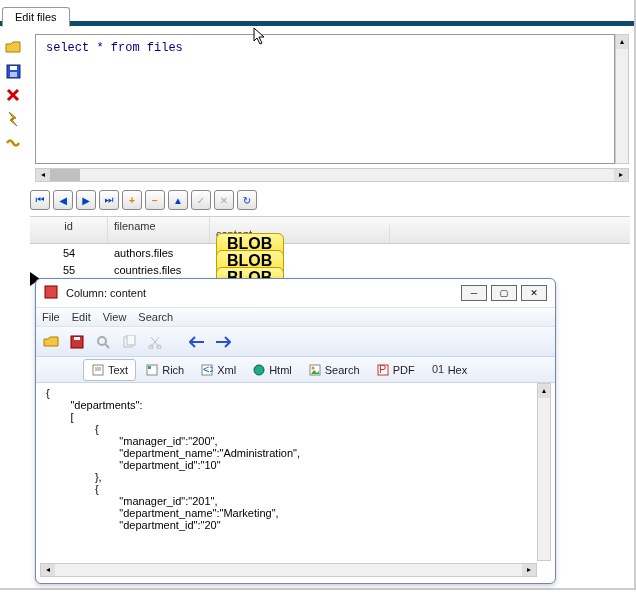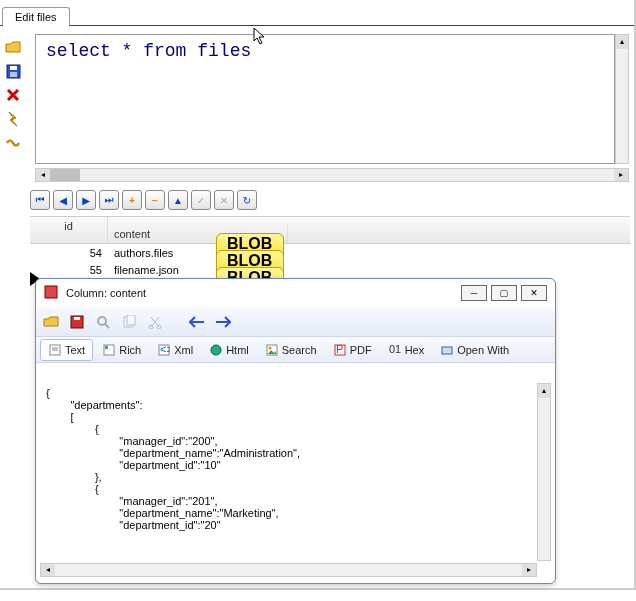--- a/index.html
+++ b/index.html
@@ -1,29 +1,29 @@
 <!DOCTYPE html>
 <html><head>
 <meta charset="utf-8">
 <style>
 * { box-sizing: border-box; margin: 0; padding: 0; font-family: Tahoma, sans-serif; font-size: 11px; }
 body { background: #fff; width: 636px; height: 601px; position: relative; overflow: hidden; }
 
 .vline { position: absolute; top: 0; left: 634px; width: 2px; height: 590px; background: #ccc; }
 .hline { position: absolute; top: 588px; left: 0; width: 636px; height: 2px; background: #ccc; }
 
-.tab-strip { position: absolute; top: 6px; left: 0; height: 20px; border-bottom: 1px solid #0c4a6e; width: 634px; }
+.tab-strip { position: absolute; top: 6px; left: 0; height: 20px; border-bottom: 5px solid #0c4a6e; width: 634px; }
 .tab { display: inline-block; padding: 3px 12px; border: 1px solid #999; border-bottom: 1px solid #fff; background: #fff; margin-left: 2px; border-top-left-radius: 3px; border-top-right-radius: 3px; position: relative; top: 1px; }
 
 .cursor { position: absolute; top: 27px; left: 253px; font-size: 16px; color: #000; pointer-events: none; z-index: 50; }
 
 .side-toolbar { position: absolute; top: 38px; left: 4px; width: 24px; display: flex; flex-direction: column; gap: 6px; }
 .side-toolbar .ticon { width: 18px; height: 18px; display: flex; align-items: center; justify-content: center; }
 
-.sql-editor { position: absolute; top: 34px; left: 35px; width: 580px; height: 130px; border: 1px solid #999; background: #fff; color: #000080; font-family: "Courier New", monospace; font-size: 18px; padding: 6px 10px; white-space: pre; }
+.sql-editor { position: absolute; top: 34px; left: 35px; width: 580px; height: 130px; border: 1px solid #999; background: #fff; color: #000080; font-family: "Courier New", monospace; font-size: 12px; padding: 6px 10px; white-space: pre; }
 
 .editor-vscroll { position: absolute; top: 34px; left: 615px; width: 14px; height: 130px; background: #f0f0f0; border: 1px solid #ccc; }
 .editor-vscroll .up { position: absolute; top: 0; left: 0; width: 12px; height: 14px; background: #e0e0e0; text-align: center; font-size: 8px; line-height: 14px; }
 
 .hscroll { position: absolute; top: 168px; left: 35px; width: 594px; height: 14px; background: #f0f0f0; border: 1px solid #ccc; display: flex; }
 .hscroll .arrow { width: 14px; height: 12px; background: #e0e0e0; text-align: center; font-size: 8px; line-height: 12px; }
 .hscroll .thumb { width: 30px; height: 12px; background: #c0c0c0; }
 .hscroll .track { flex: 1; }
 
 .nav-toolbar { position: absolute; top: 190px; left: 30px; height: 22px; display: flex; gap: 3px; }
@@ -33,41 +33,41 @@
 .nav-btn.minus { color: #e08000; font-weight: bold; }
 
 .grid { position: absolute; top: 216px; left: 30px; width: 600px; border-top: 1px solid #ccc; }
 .grid .header { display: flex; background: linear-gradient(#fafafa,#e8e8e8); border-bottom: 1px solid #ccc; }
 .grid .header .cell { padding: 3px 6px; border-right: 1px solid #ddd; color: #333; }
 .col-id { width: 78px; text-align: center; }
 .col-file { width: 102px; text-align: left; }
 .col-content { width: 180px; text-align: left; margin-top: 8px; }
 .grid .row { display: flex; height: 17px; align-items: center; }
 .grid .row .cell { padding: 1px 6px; }
-.cell.id { width: 78px; text-align: right; color: #000; }
+.cell.id { width: 78px; text-align: center; color: #000; }
 .cell.file { width: 102px; color: #000; }
 .cell.content { width: 80px; }
 .blob-btn { display: inline-block; background: linear-gradient(#fff799,#f7d600); border: 1px solid #c0a000; border-radius: 6px; padding: 1px 10px; font-weight: bold; color: #000; font-size: 16px; }
 
 .row-indicator { position: absolute; top: 272px; left: 30px; width: 10px; height: 14px; background: #000; clip-path: polygon(0 0, 100% 50%, 0 100%); }
 
 
 .dialog { position: absolute; top: 278px; left: 35px; width: 521px; height: 306px; background: #fff; border: 1px solid #6a89b8; border-radius: 6px; box-shadow: 0 2px 5px rgba(0,0,0,0.2); }
 .dlg-title { height: 28px; display: flex; align-items: center; padding: 0 8px; }
 .dlg-title .icon { width: 16px; height: 16px; margin-right: 6px; }
 .dlg-title .txt { flex: 1; color: #111; }
 .dlg-title .winbtn { width: 26px; height: 16px; border: 1px solid #666; margin-left: 4px; display: flex; align-items: center; justify-content: center; font-size: 9px; background: #f4f4f4; }
 
 .dlg-menu { height: 20px; background: linear-gradient(#fdfdfd,#ebf0f7); border-top: 1px solid #dbe4f0; border-bottom: 1px solid #dbe4f0; display: flex; align-items: center; padding: 0 6px; gap: 12px; color: #333; }
 .dlg-tb { height: 30px; background: linear-gradient(#f7faff,#e4ecf7); border-bottom: 1px solid #cbd6e6; display: flex; align-items: center; padding: 0 6px; gap: 8px; }
 .dlg-tb .tbicon { width: 18px; height: 18px; display: flex; align-items: center; justify-content: center; }
 
 .dlg-tabs { height: 26px; background: linear-gradient(#f7faff,#e8eef7); border-bottom: 1px solid #cbd6e6; display: flex; align-items: center; padding: 0 4px; gap: 2px; }
 .dlg-tab { display: flex; align-items: center; gap: 3px; padding: 3px 7px; color: #222; border-radius: 3px; }
-.dlg-tab.active { background: #fff; border: 1px solid #b0c0d8; }
+.dlg-tab.active { background: #fff; border: 1px solid #b0c0d8; margin-left: 43px; }
 .tabicon { width: 14px; height: 14px; display: inline-flex; align-items: center; justify-content: center; }
 
 .dlg-content { position: absolute; top: 104px; left: 4px; right: 18px; bottom: 22px; background: #fff; border: 0; overflow: hidden; padding: 4px 6px; font-family: Tahoma, sans-serif; color: #000; white-space: pre; }
 .dlg-vscroll { position: absolute; top: 104px; right: 4px; width: 14px; bottom: 22px; background: #f0f0f0; border: 1px solid #ccc; }
 .dlg-vscroll .up { height: 14px; background: #e0e0e0; text-align: center; font-size:8px; line-height:14px;}
 .dlg-hscroll { position: absolute; bottom: 6px; left: 4px; right: 18px; height: 14px; background: #f0f0f0; border: 1px solid #ccc; display:flex;}
 .dlg-hscroll .arrow { width:14px; background:#e0e0e0; text-align:center; font-size:8px; line-height:12px;}
 .dlg-hscroll .track { flex:1;}
 </style>
 </head>
@@ -137,50 +137,57 @@
   <div class="nav-btn minus">−</div>
   <div class="nav-btn">▲</div>
   <div class="nav-btn disabled">✓</div>
   <div class="nav-btn disabled">✕</div>
   <div class="nav-btn">↻</div>
 </div>
 
 <div class="grid">
   <div class="header">
     <div class="cell col-id">id</div>
+    <div class="cell col-file">filename</div>
     <div class="cell col-content">content</div>
   </div>
   <div class="row">
     <div class="cell id">54</div>
     <div class="cell file">authors.files</div>
     <div class="cell content"><span class="blob-btn">BLOB ...</span></div>
   </div>
   <div class="row">
     <div class="cell id">55</div>
-    <div class="cell file">filename.json</div>
+    <div class="cell file">countries.files</div>
     <div class="cell content"><span class="blob-btn">BLOB ...</span></div>
   </div>
   <div class="row">
     <div class="cell id">56</div>
     <div class="cell file">departments.json</div>
     <div class="cell content"><span class="blob-btn">BLOB ...</span></div>
   </div>
 </div>
 <div class="row-indicator"></div>
 
 <div class="dialog">
   <div class="dlg-title">
     <span class="icon"><svg width="14" height="14">
           <rect x="1" y="1" width="12" height="12" fill="#d44" stroke="#800"></rect>
         </svg></span>
     <span class="txt">Column: content</span>
     <span class="winbtn">─</span>
     <span class="winbtn">▢</span>
     <span class="winbtn">✕</span>
   </div>
+  <div class="dlg-menu">
+    <span>File</span>
+    <span>Edit</span>
+    <span>View</span>
+    <span>Search</span>
+  </div>
   <div class="dlg-tb">
     <span class="tbicon">
         <svg width="16" height="13">
           <path d="M1 4 L5 4 L7 2 L15 2 L15 11 L1 11 Z" fill="#f4c542" stroke="#b08000"></path>
         </svg>
       </span>
     <span class="tbicon">
         <svg width="14" height="14">
           <rect x="1" y="1" width="12" height="12" fill="#c33" stroke="#700"></rect>
           <rect x="4" y="2" width="6" height="3" fill="#fff"></rect>
@@ -273,28 +280,20 @@
         </span>
         <span>PDF</span>
       </div>
     <div class="dlg-tab">
         <span class="tabicon">
           <svg width="12" height="12">
             <text x="0" y="9" font-size="7" fill="#333">010</text>
           </svg>
         </span>
         <span>Hex</span>
-      </div>
-    <div class="dlg-tab">
-        <span class="tabicon">
-          <svg width="12" height="12">
-            <rect x="1" y="3" width="10" height="7" fill="#cde" stroke="#369"></rect>
-          </svg>
-        </span>
-        <span>Open With</span>
       </div>
   </div>
   <div class="dlg-content">{
         "departments":
         [
                 {
                         "manager_id":"200",
                         "department_name":"Administration",
                         "department_id":"10"
                 },

